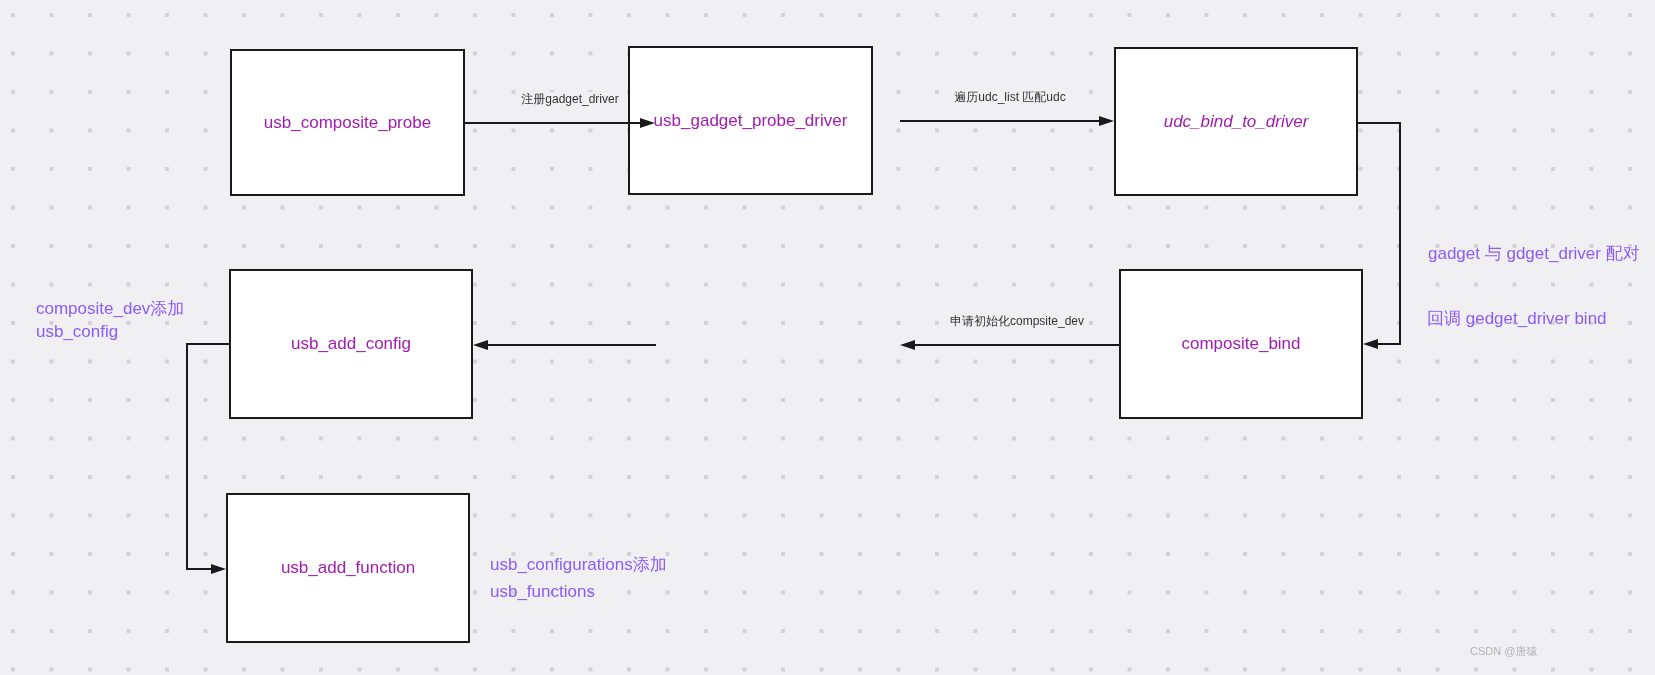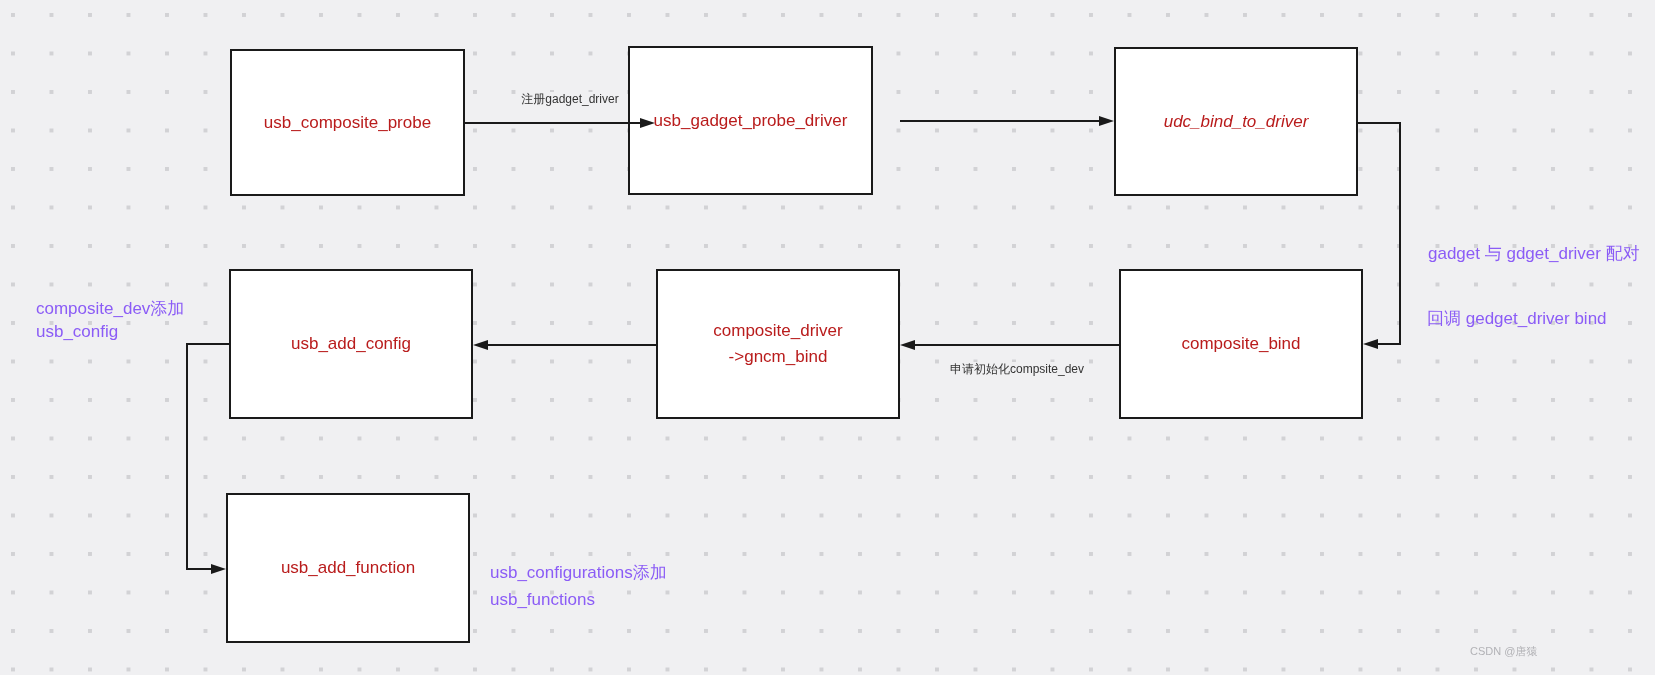--- a/index.html
+++ b/index.html
@@ -18,36 +18,36 @@
     background-position:11px 13px;
   }
   .node{
     position:absolute;
     background:#ffffff;
     border:2px solid #1a1a1a;
     box-sizing:border-box;
     display:flex;align-items:center;justify-content:center;
     font-size:17px;
   }
-  .node span{white-space:pre-line;text-align:center;line-height:26px;color:#b91c1c;}
+  .node span{white-space:pre-line;text-align:left;line-height:26px;color:#a21caf;}
   .line{position:absolute;background:#1a1a1a;}
   .ah{position:absolute;width:0;height:0;border-top:5.5px solid transparent;border-bottom:5.5px solid transparent;}
   .ah.r{border-left:15px solid #1a1a1a;}
   .ah.l{border-right:15px solid #1a1a1a;}
   .elabel{
     position:absolute;
     font-size:12px;text-align:center;color:#333;
   }
   .elabel span{background:#f0f0f2;padding:0 2px;}
   .note{
     position:absolute;
     font-size:17px;color:#8b5cf6;white-space:pre-line;line-height:23px;
   }
   .note.nowrap{white-space:nowrap;}
-  .note.big-lh{line-height:27px;margin-top:8px;}
+  .note.big-lh{line-height:27px;}
   .watermark{
     position:absolute;left:1470px;top:644px;width:175px;
     text-align:left;font-size:11px;color:#b2b2b6;
   }
 
   
   .n-a{left:230px;top:49px;width:235px;height:147px;}
   .n-b{left:628px;top:46px;width:245px;height:149px;}
   .n-c{left:1114px;top:47px;width:244px;height:149px;font-style:italic;}
   .n-d{left:1119px;top:269px;width:244px;height:150px;}
@@ -69,21 +69,21 @@
   .l5 {left:488px;top:344px;width:168px;height:2px;}
   .a5 {left:473px;top:339.5px;}
   .l6a{left:186px;top:343px;width:43px;height:2px;}
   .l6b{left:186px;top:343px;width:2px;height:227px;}
   .l6c{left:186px;top:568px;width:25px;height:2px;}
   .a6 {left:211px;top:563.5px;}
 
   
   .e1{left:470px;top:91px;width:200px;}
   .e2{left:910px;top:89px;width:200px;}
-  .e4{left:900px;top:313px;width:234px;margin-top:48px;}
+  .e4{left:900px;top:313px;width:234px;}
 
   
   .note-r1{left:1428px;top:242px;}
   .note-r2{left:1427px;top:307px;}
   .note-left{left:36px;top:297px;}
   .note-bottom{left:490px;top:551px;}
 </style>
 </head>
 <body>
 
@@ -94,24 +94,20 @@
     <span>usb_composite_probe</span>
   </div>
   <div class="node n-b">
     <span>usb_gadget_probe_driver</span>
   </div>
   <div class="node n-c">
     <span>udc_bind_to_driver</span>
   </div>
   <div class="node n-d">
     <span>composite_bind</span>
-  </div>
-  <div class="node n-e">
-    <span>composite_driver
--&gt;gncm_bind</span>
   </div>
   <div class="node n-f">
     <span>usb_add_config</span>
   </div>
   <div class="node n-g">
     <span>usb_add_function</span>
   </div>
 
   <div class="line l1"></div>
   <div class="ah r a1"></div>
@@ -131,20 +127,23 @@
   <div class="ah l a5"></div>
 
   <div class="line l6a"></div>
   <div class="line l6b"></div>
   <div class="line l6c"></div>
   <div class="ah r a6"></div>
 
   <div class="elabel e1">
     <span>注册gadget_driver</span>
   </div>
+  <div class="elabel e2">
+    <span>遍历udc_list 匹配udc</span>
+  </div>
   <div class="elabel e4">
     <span>申请初始化compsite_dev</span>
   </div>
 
   <div class="note nowrap note-r1">gadget 与 gdget_driver 配对</div>
   <div class="note nowrap note-r2">回调 gedget_driver bind</div>
   <div class="note note-left">composite_dev添加
 usb_config</div>
   <div class="note big-lh note-bottom">usb_configurations添加
 usb_functions</div>

